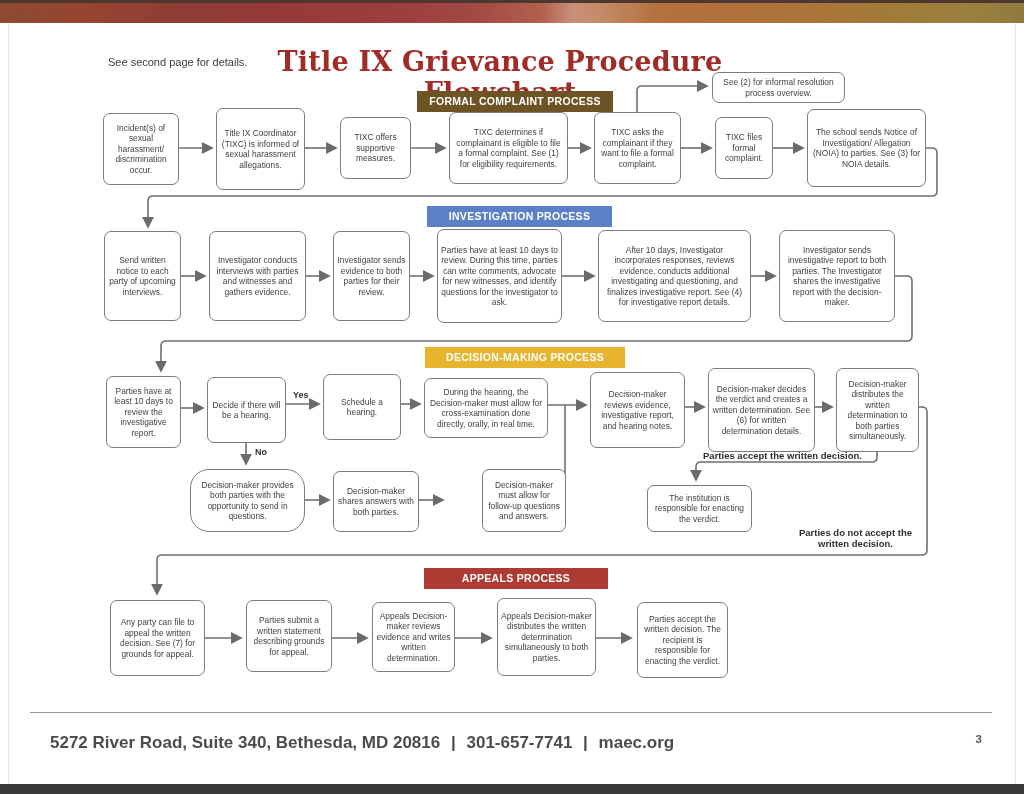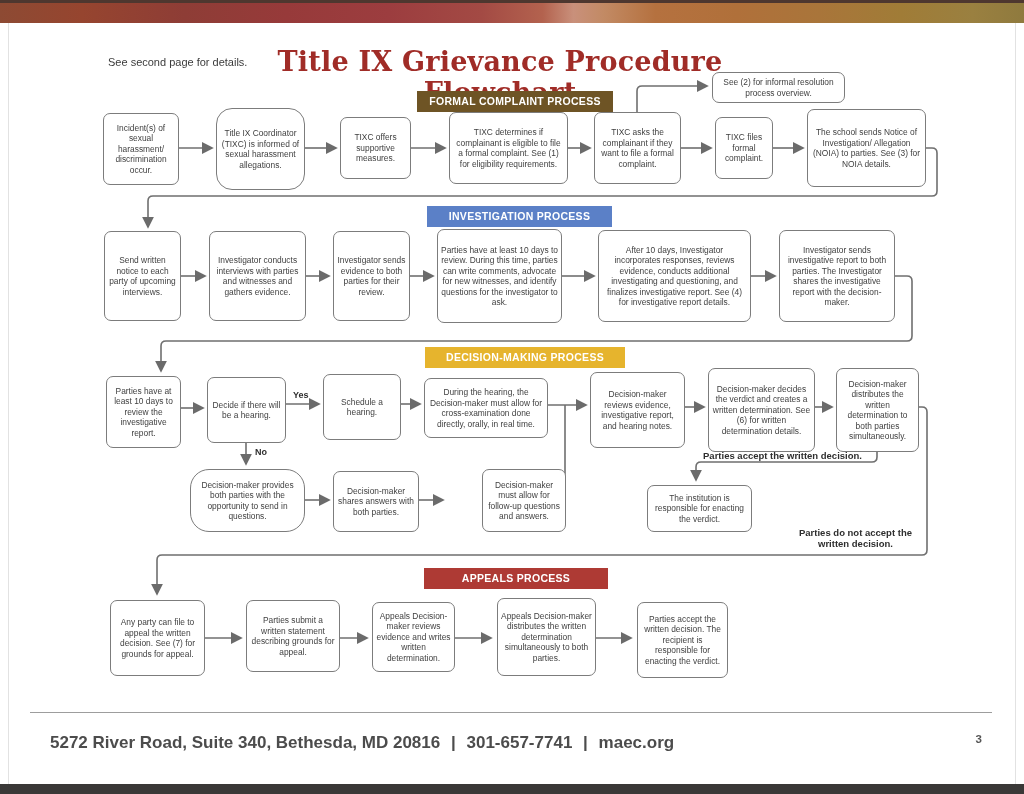--- a/index.html
+++ b/index.html
@@ -127,21 +127,21 @@
     <path d="M596,638 H631" marker-end="url(#arr)"></path>
   </g>
 </svg>
 
 <div class="banner banner-formal">FORMAL COMPLAINT PROCESS</div>
 <div class="banner banner-investigation">INVESTIGATION PROCESS</div>
 <div class="banner banner-decision">DECISION-MAKING PROCESS</div>
 <div class="banner banner-appeals">APPEALS PROCESS</div>
 
 <div class="node" style="left:103px;top:113px;width:76px;height:72px;">Incident(s) of sexual harassment/ discrimination occur.</div>
-<div class="node" style="left:216px;top:108px;width:89px;height:82px;border-radius:16px;">Title IX Coordinator (TIXC) is informed of sexual harassment allegations.</div>
+<div class="node" style="left:216px;top:108px;width:89px;height:82px;">Title IX Coordinator (TIXC) is informed of sexual harassment allegations.</div>
 <div class="node" style="left:340px;top:117px;width:71px;height:62px;">TIXC offers supportive measures.</div>
 <div class="node" style="left:449px;top:112px;width:119px;height:72px;">TIXC determines if complainant is eligible to file a formal complaint. See (1) for eligibility requirements.</div>
 <div class="node" style="left:594px;top:112px;width:87px;height:72px;">TIXC asks the complainant if they want to file a formal complaint.</div>
 <div class="node" style="left:715px;top:117px;width:58px;height:62px;">TIXC files formal complaint.</div>
 <div class="node" style="left:807px;top:109px;width:119px;height:78px;">The school sends Notice of Investigation/ Allegation (NOIA) to parties. See (3) for NOIA details.</div>
 <div class="node" style="left:712px;top:72px;width:133px;height:31px;">See (2) for informal resolution process overview.</div>
 
 <div class="node" style="left:104px;top:231px;width:77px;height:90px;">Send written notice to each party of upcoming interviews.</div>
 <div class="node" style="left:209px;top:231px;width:97px;height:90px;">Investigator conducts interviews with parties and witnesses and gathers evidence.</div>
 <div class="node" style="left:333px;top:231px;width:77px;height:90px;">Investigator sends evidence to both parties for their review.</div>
@@ -155,21 +155,21 @@
 <div class="node" style="left:424px;top:378px;width:124px;height:60px;">During the hearing, the Decision-maker must allow for cross-examination done directly, orally, in real time.</div>
 <div class="node" style="left:590px;top:372px;width:95px;height:76px;">Decision-maker reviews evidence, investigative report, and hearing notes.</div>
 <div class="node" style="left:708px;top:368px;width:107px;height:84px;">Decision-maker decides the verdict and creates a written determination. See (6) for written determination details.</div>
 <div class="node" style="left:836px;top:368px;width:83px;height:84px;">Decision-maker distributes the written determination to both parties simultaneously.</div>
 <div class="node" style="left:190px;top:469px;width:115px;height:63px;border-radius:19px;">Decision-maker provides both parties with the opportunity to send in questions.</div>
 <div class="node" style="left:333px;top:471px;width:86px;height:61px;">Decision-maker shares answers with both parties.</div>
 <div class="node" style="left:447px;top:469px;width:84px;height:63px;margin-left:35px;">Decision-maker must allow for follow-up questions and answers.</div>
 <div class="node" style="left:647px;top:485px;width:105px;height:47px;">The institution is responsible for enacting the verdict.</div>
 
 <div class="node" style="left:110px;top:600px;width:95px;height:76px;">Any party can file to appeal the written decision. See (7) for grounds for appeal.</div>
-<div class="node" style="left:246px;top:600px;width:94px;height:72px;">Parties submit a written statement describing grounds for appeal.</div>
+<div class="node" style="left:246px;top:600px;width:86px;height:72px;">Parties submit a written statement describing grounds for appeal.</div>
 <div class="node" style="left:372px;top:602px;width:83px;height:70px;">Appeals Decision-maker reviews evidence and writes written determination.</div>
 <div class="node" style="left:497px;top:598px;width:99px;height:78px;">Appeals Decision-maker distributes the written determination simultaneously to both parties.</div>
 <div class="node" style="left:637px;top:602px;width:91px;height:76px;">Parties accept the written decision. The recipient is responsible for enacting the verdict.</div>
 
 <div class="edge-label" style="left:293px;top:390px;">Yes</div>
 <div class="edge-label" style="left:255px;top:447px;">No</div>
 <div class="edge-label big" style="left:660px;top:450px;width:245px;">Parties accept the written decision.</div>
 <div class="edge-label big" style="left:793px;top:527px;width:125px;">Parties do not accept the written decision.</div>
 
 <div class="footer-divider"></div>

